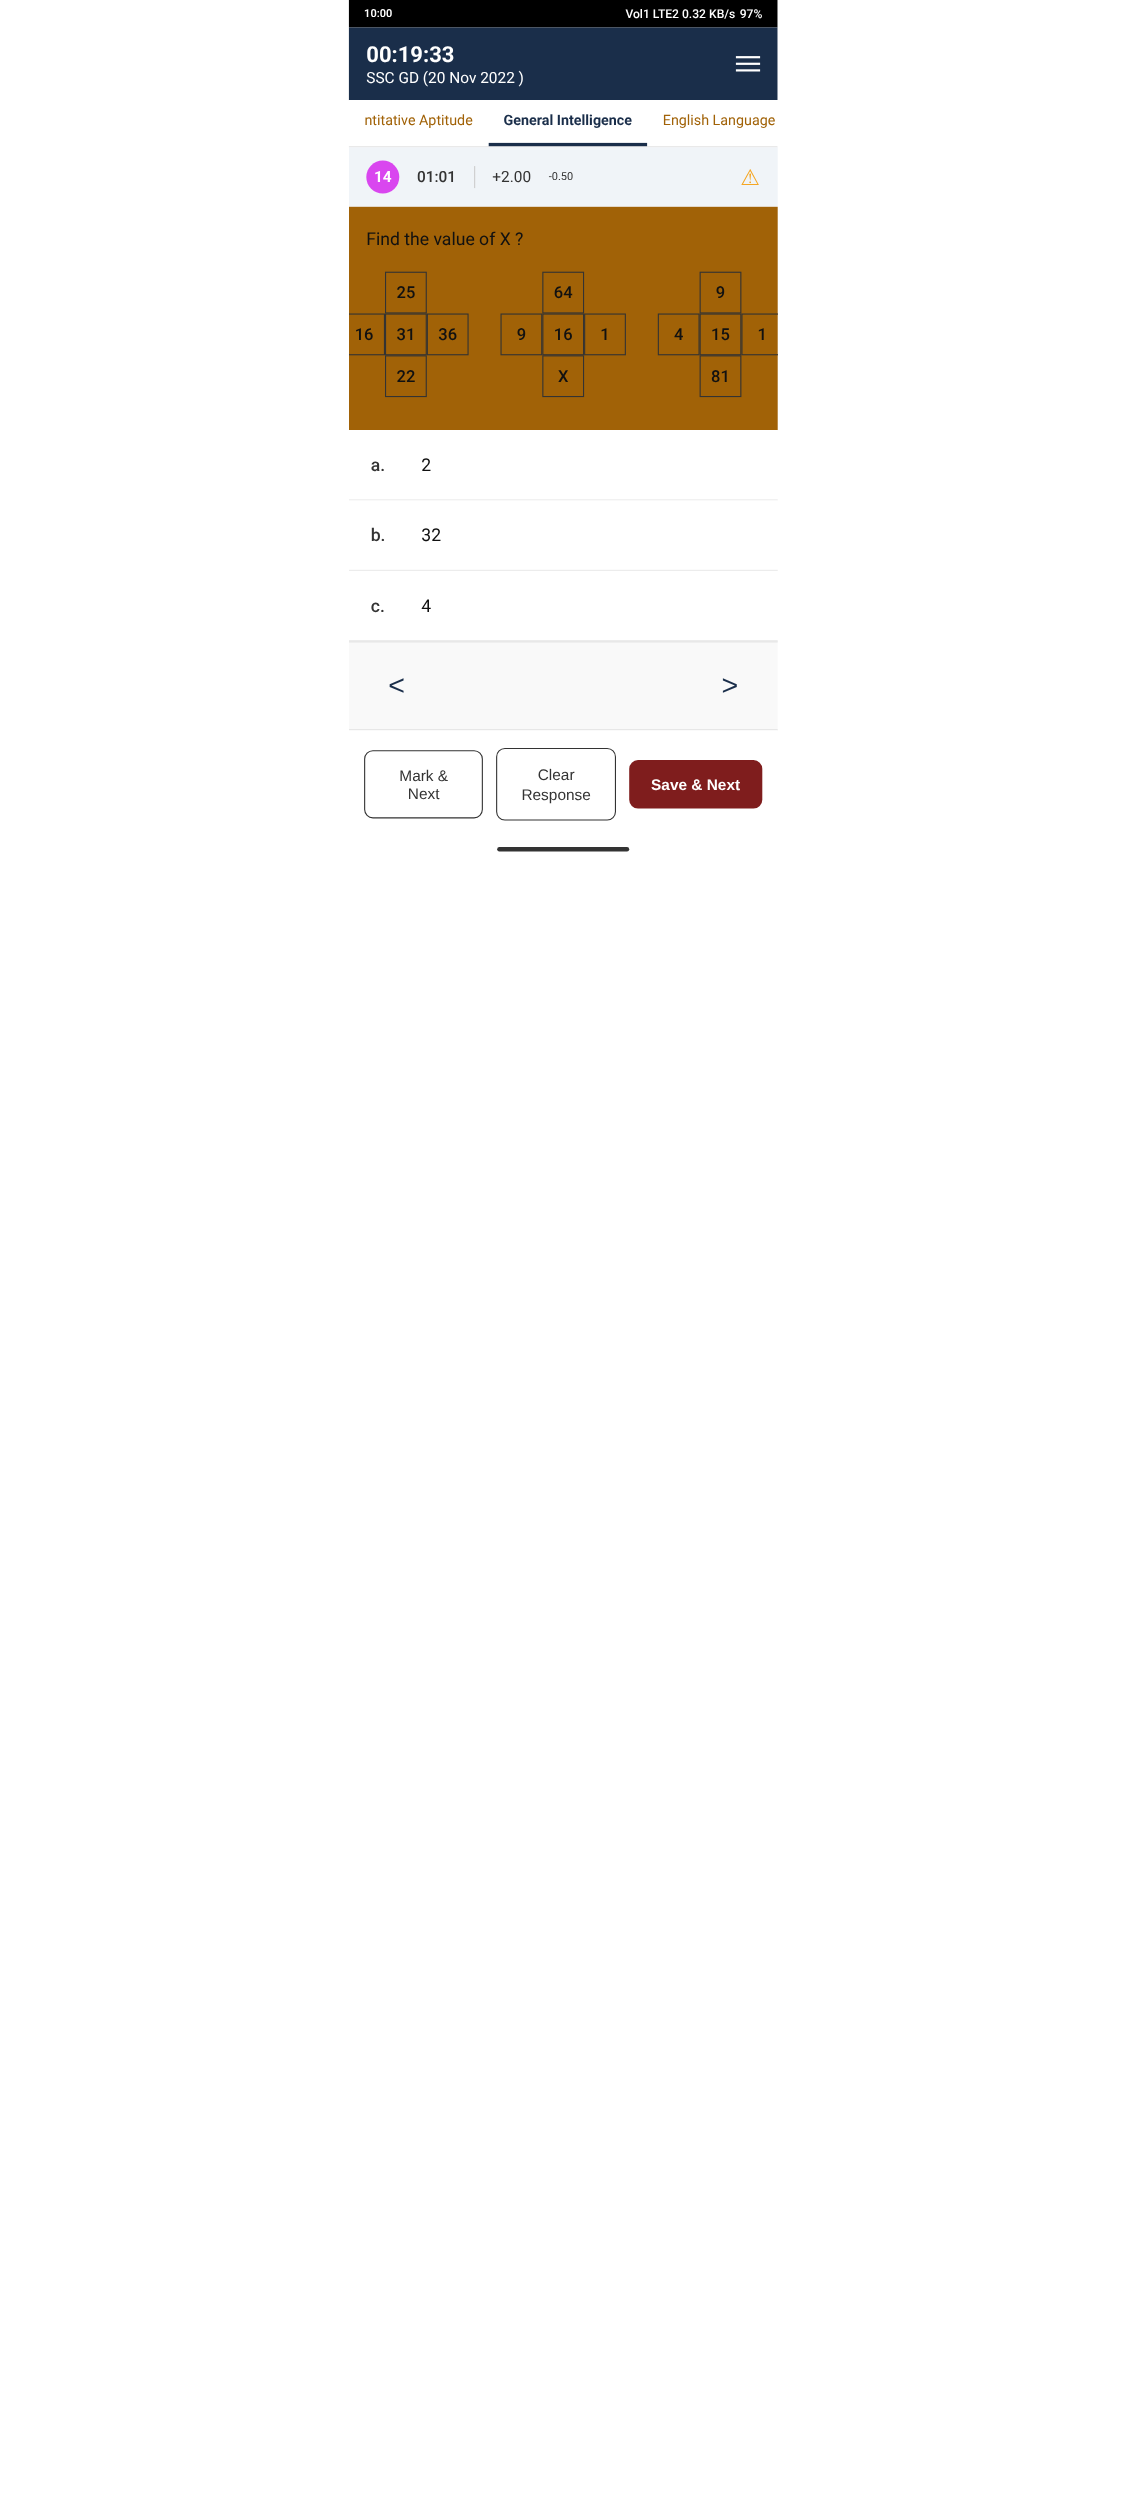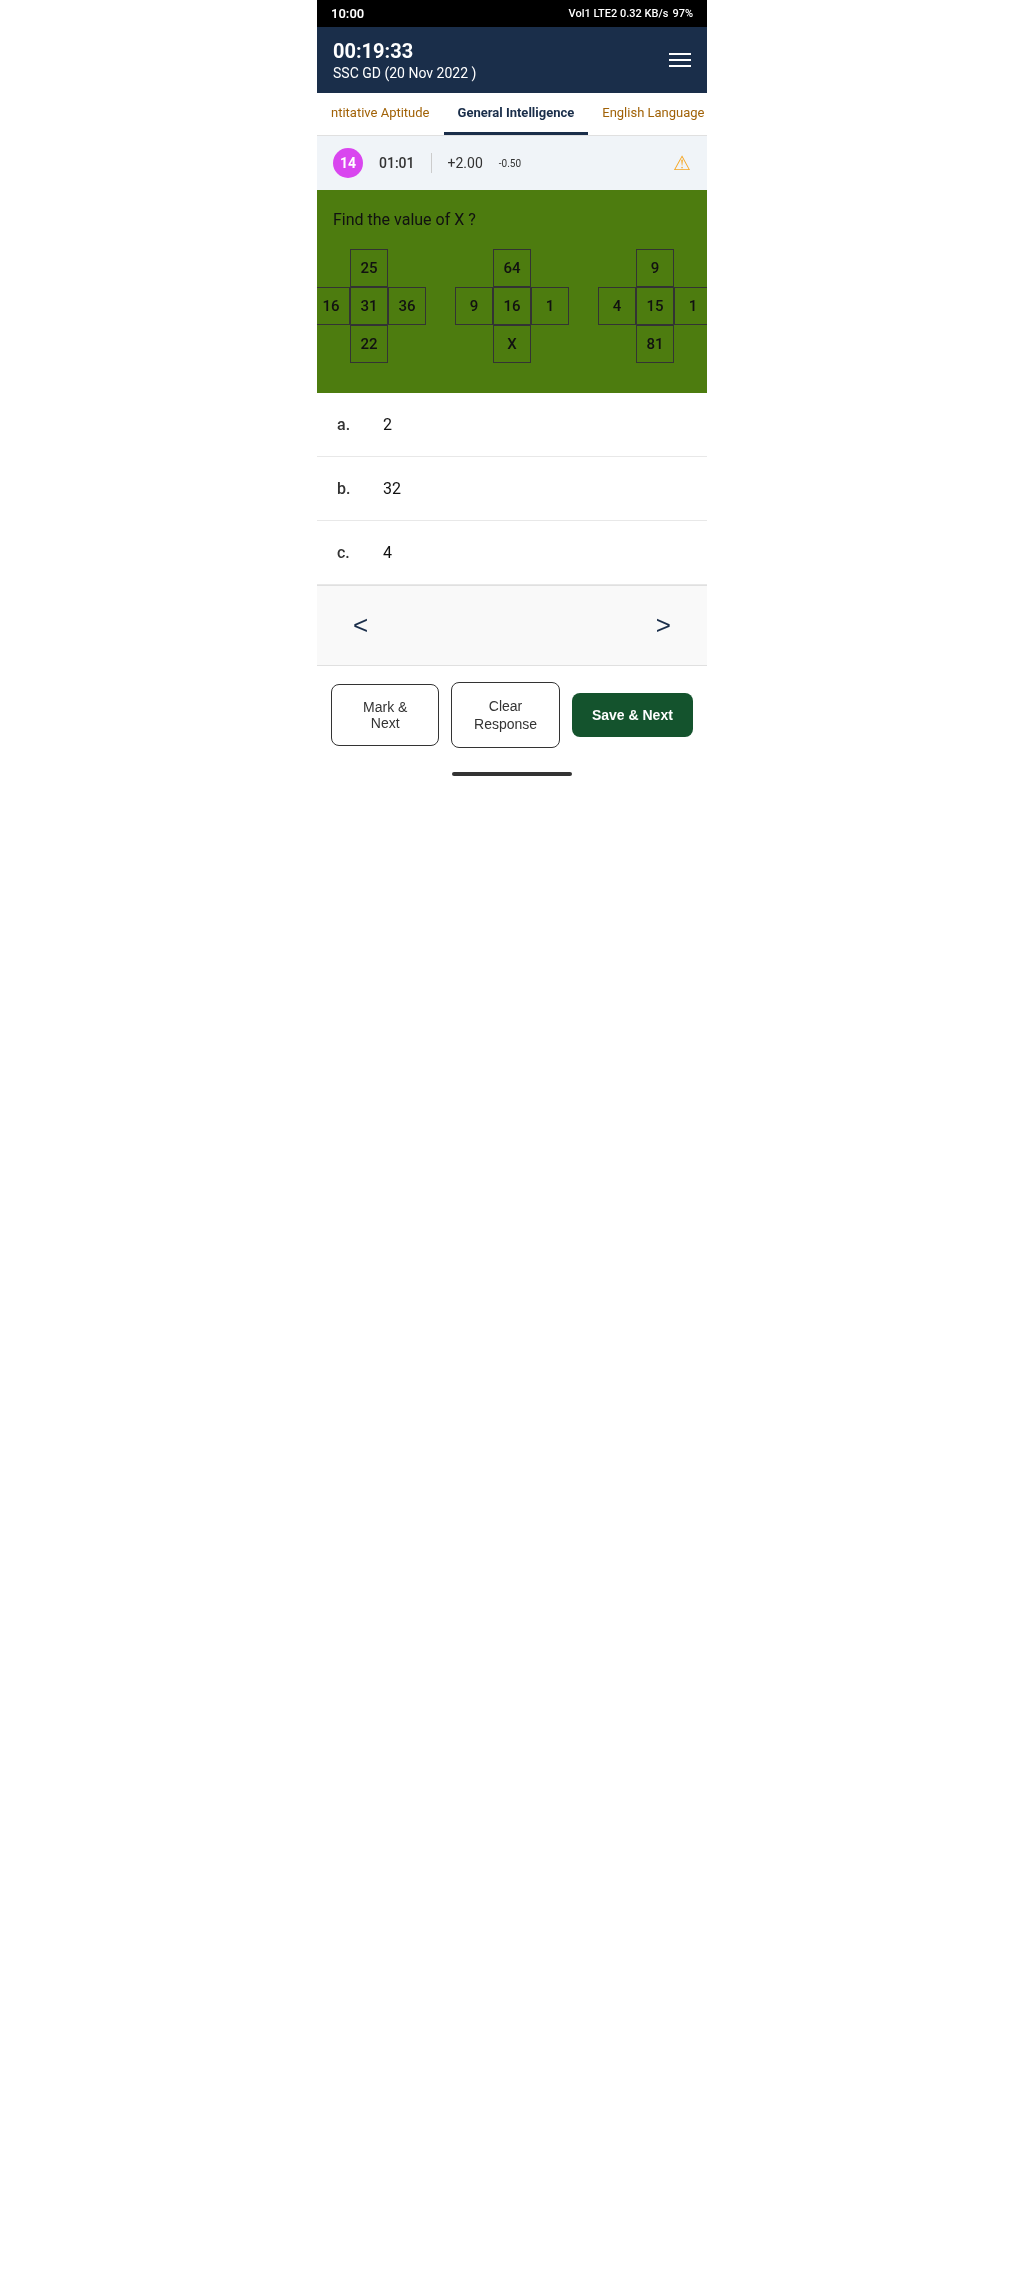--- a/index.html
+++ b/index.html
@@ -16,21 +16,21 @@
     .status-bar {
       background: #000;
       color: #fff;
       display: flex;
       justify-content: space-between;
       align-items: center;
       padding: 6px 14px;
       font-size: 12px;
       font-weight: 500;
     }
-    .status-left { font-size: 13px; font-weight: 600; }
+    .status-left { font-size: 10px; font-weight: 600; }
     .status-right { display: flex; align-items: center; gap: 4px; font-size: 11px; }
 
     
     .header {
       background: #1a2e4a;
       color: #fff;
       padding: 12px 16px;
       display: flex;
       justify-content: space-between;
       align-items: center;
@@ -87,21 +87,21 @@
     .q-negative { font-size: 10px; color: #333; }
     .warning-icon {
       margin-left: auto;
       color: #f5a623;
       font-size: 20px;
     }
 
     
     .question-body {
       padding: 20px 16px;
-      background: #4d7c0f;
+      background: #a16207;
     }
     .question-text {
       font-size: 16px;
       color: #111;
       margin-bottom: 20px;
       font-weight: 400;
     }
 
     
     .puzzle-container {
@@ -201,21 +201,21 @@
       font-size: 14px;
       padding: 14px 16px;
       border-radius: 8px;
       cursor: pointer;
       font-weight: 500;
       flex: 1;
       line-height: 1.3;
       text-align: center;
     }
     .btn-save-next {
-      background: #14532d;
+      background: #7f1d1d;
       color: #fff;
       font-size: 14px;
       font-weight: 600;
       padding: 14px 16px;
       border-radius: 8px;
       cursor: pointer;
       border: none;
       flex: 1.2;
     }
 

